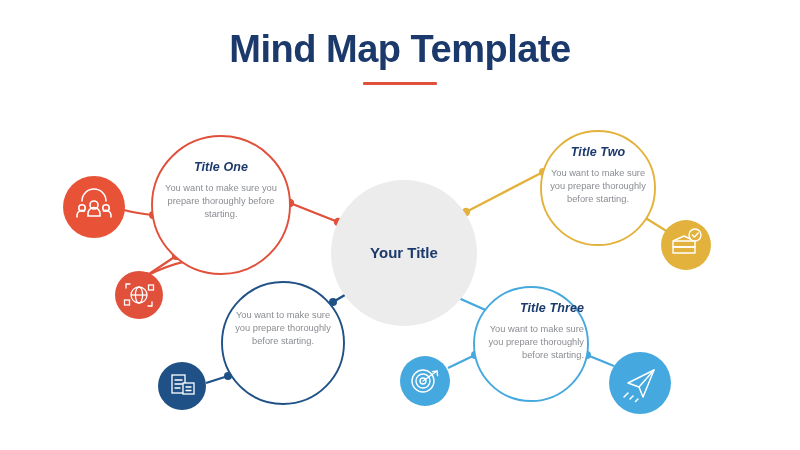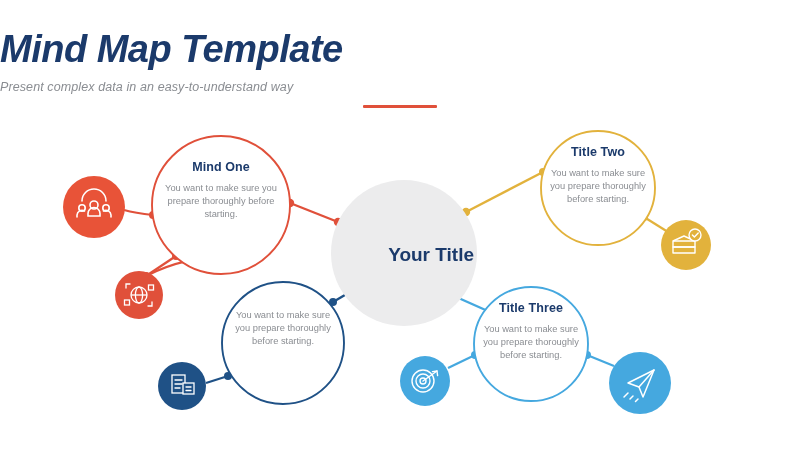--- a/index.html
+++ b/index.html
@@ -15,21 +15,21 @@
     width: 800px;
     height: 450px;
     background: #ffffff;
   }
   
   #header {
     position: absolute;
     left: 0;
     top: 28px;
     width: 800px;
-    font-style: italic;
+    text-align: center;
   }
   #title {
     font-size: 38px;
     font-weight: bold;
     letter-spacing: -0.5px;
     color: #1b3a6b;
     line-height: 1.12;
   }
   #subtitle {
     margin-top: 9px;
@@ -56,45 +56,45 @@
   .node-text {
     position: absolute;
     text-align: center;
     pointer-events: none;
   }
   .node-title {
     font-size: 12.5px;
     font-weight: bold;
     color: #1b3a6b;
     letter-spacing: 0.1px;
+    font-style: italic;
   }
   .node-body {
     margin-top: 8px;
     font-size: 9.3px;
     line-height: 1.42;
     color: #8a8d92;
   }
   #center-label {
     position: absolute;
     width: 140px;
-    text-align: right;
-    font-size: 19px;
+    text-align: center;
+    font-size: 15px;
     font-weight: bold;
     color: #1b3a6b;
     pointer-events: none;
   }
 </style>
 </head>
 <body>
 
 <div id="stage">
 
   <div id="header">
     <div id="title">Mind Map Template</div>
-    <div id="subtitle">Present complex data in an easy-to-understand way</div>
     <div id="accent-bar"></div>
   </div>
 
   <svg id="canvas" viewBox="0 0 800 450">
 
     <g>
 
       <g>
         <line x1="290" y1="203" x2="338" y2="222" stroke="#e0503a" stroke-width="2.4"></line>
         <circle cx="290" cy="203" r="4.2" fill="#e0503a"></circle>
@@ -226,30 +226,30 @@
         <path d="M 654 370 L 628 383 L 639 387 L 643 397 Z"></path>
         <path d="M 654 370 L 639 387"></path>
         <path d="M 628 393 l -4 4 M 633 396 l -3 3 M 638 399 l -2.5 2.5"></path>
       </g>
     </g>
   </svg>
 
   <div id="center-label" style="left:334px; top:244px;">Your Title</div>
 
   <div class="node-text" style="left:161px; top:160px; width:120px;">
-    <div class="node-title">Mind One</div>
+    <div class="node-title">Title One</div>
     <div class="node-body">You want to make sure you prepare thoroughly before starting.</div>
   </div>
 
   <div class="node-text" style="left:545px; top:145px; width:106px;">
     <div class="node-title">Title Two</div>
     <div class="node-body">You want to make sure you prepare thoroughly before starting.</div>
   </div>
 
-  <div class="node-text" style="left:478px; top:301px; width:106px;">
+  <div class="node-text" style="left:478px; top:301px; width:106px;text-align:right;">
     <div class="node-title">Title Three</div>
     <div class="node-body">You want to make sure you prepare thoroughly before starting.</div>
   </div>
 
   <div class="node-text" style="left:228px; top:301px; width:110px;">
     <div class="node-body">You want to make sure you prepare thoroughly before starting.</div>
   </div>
 
 </div>
 

